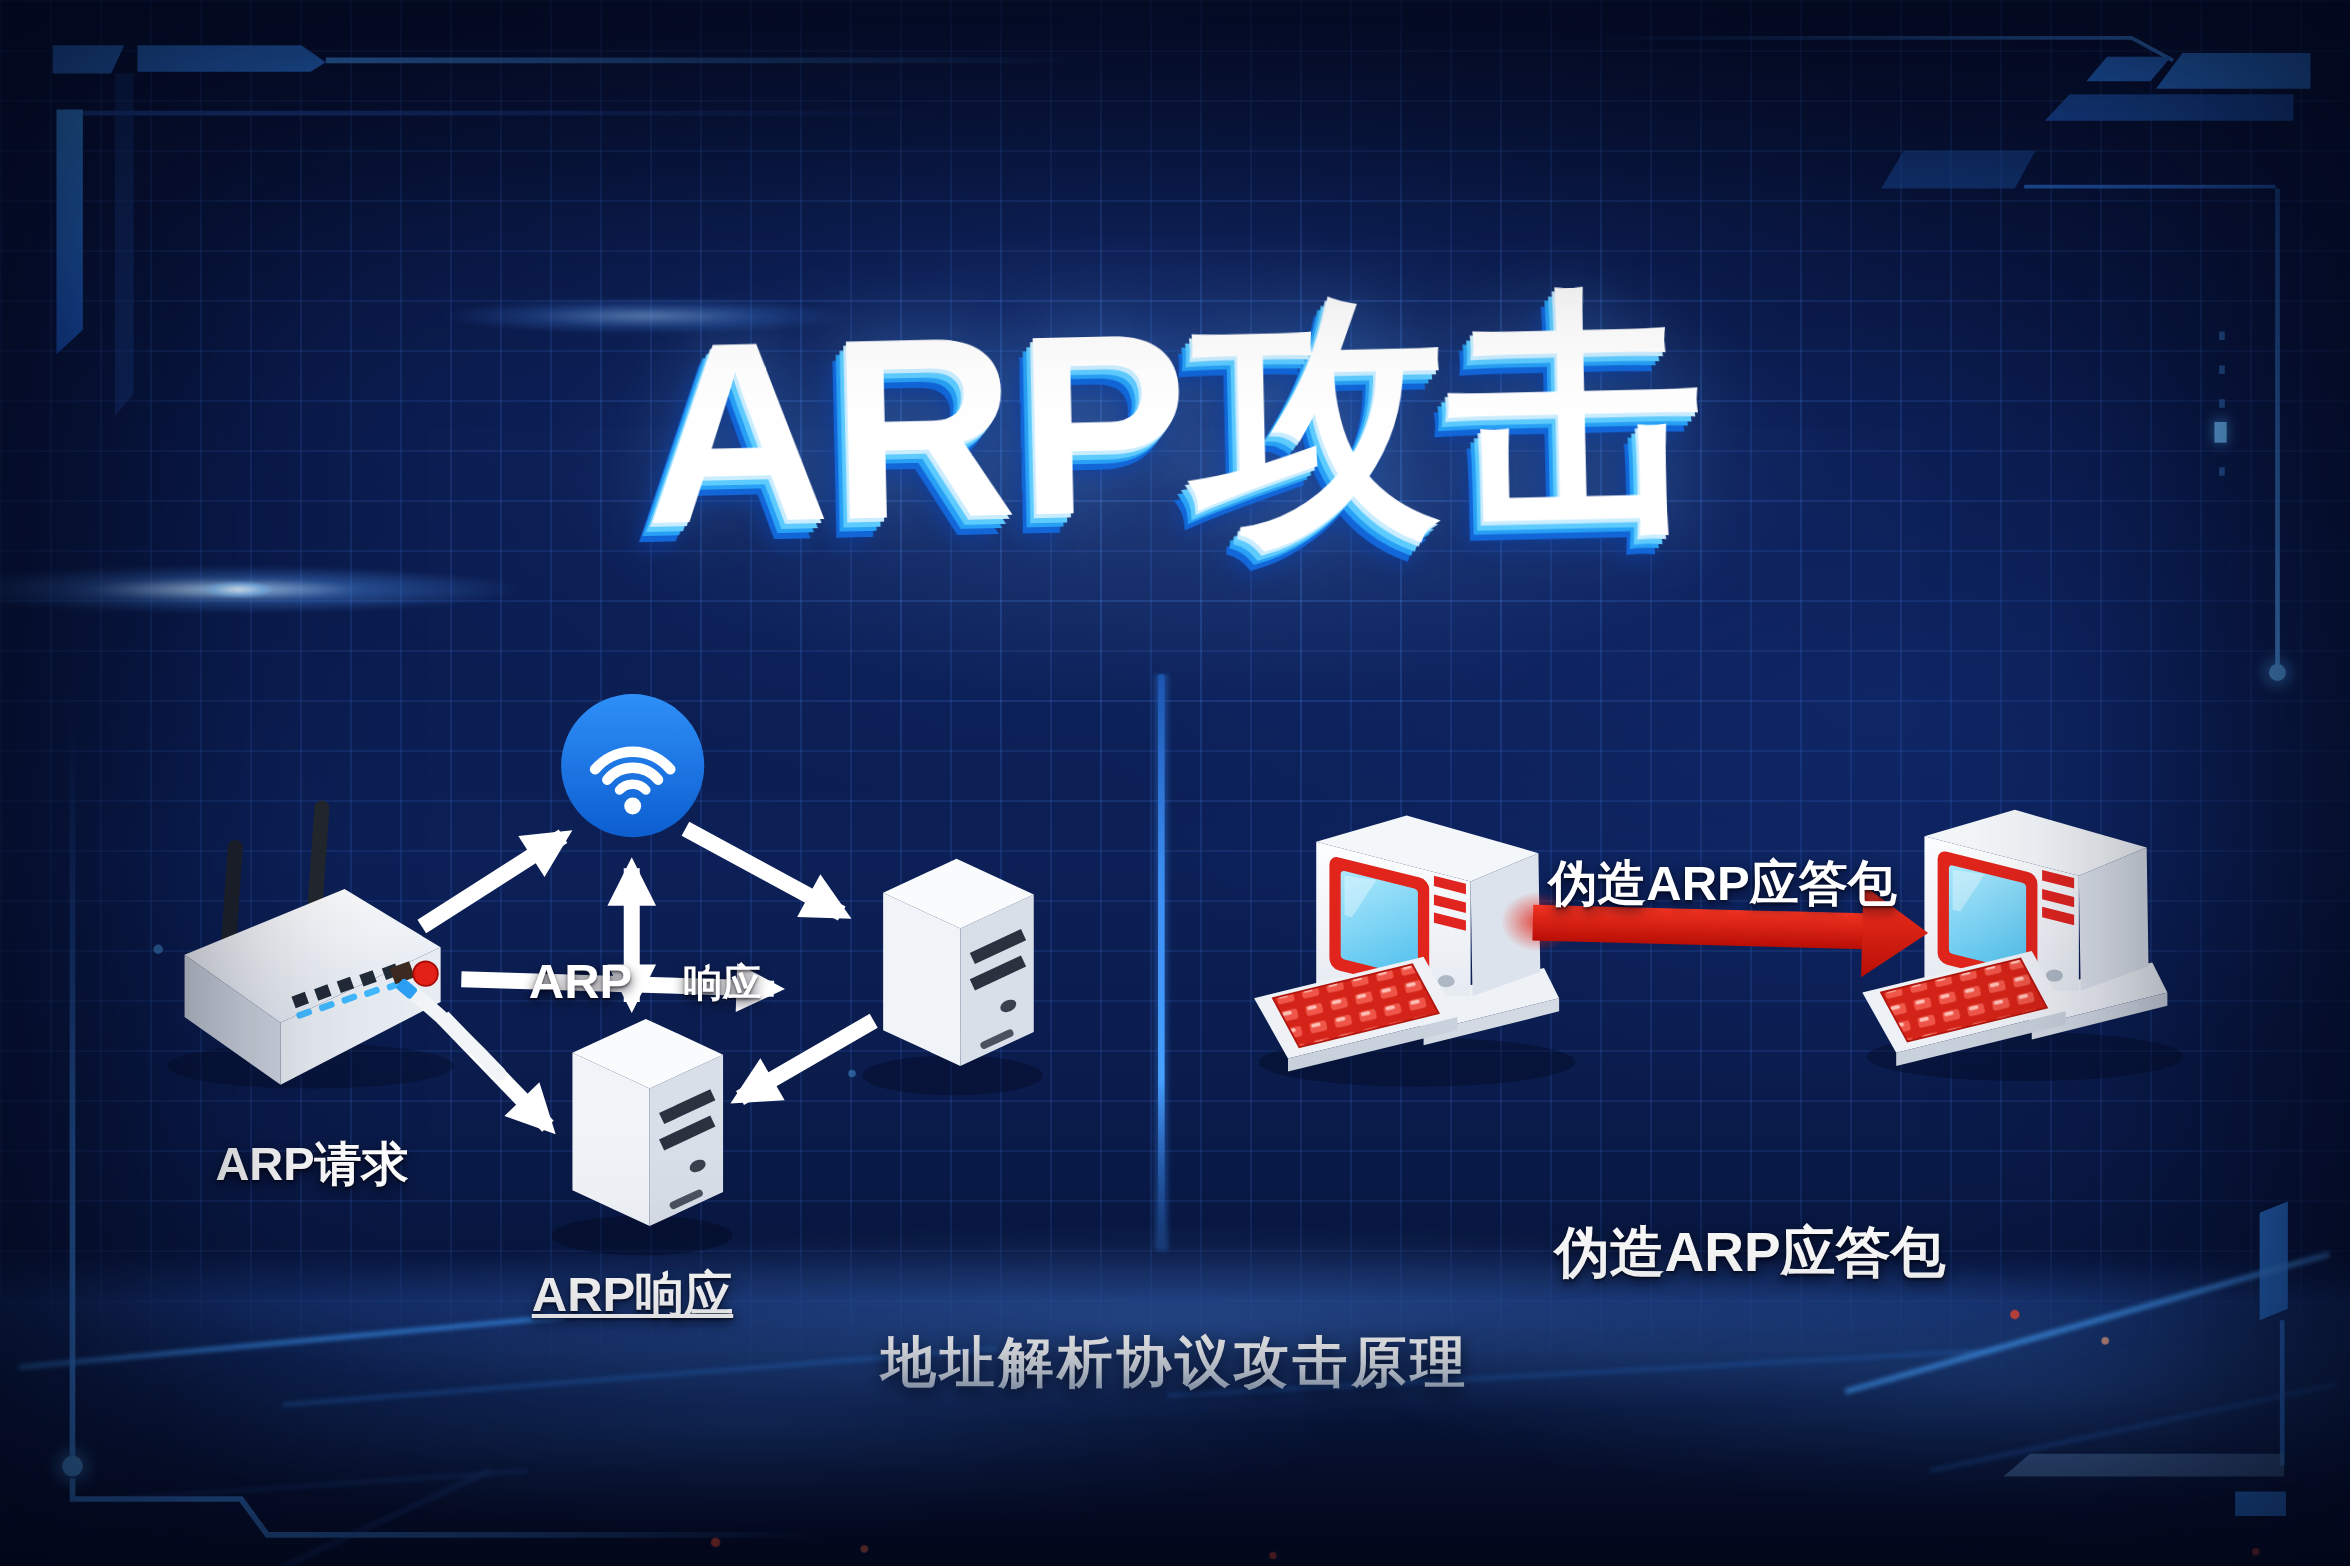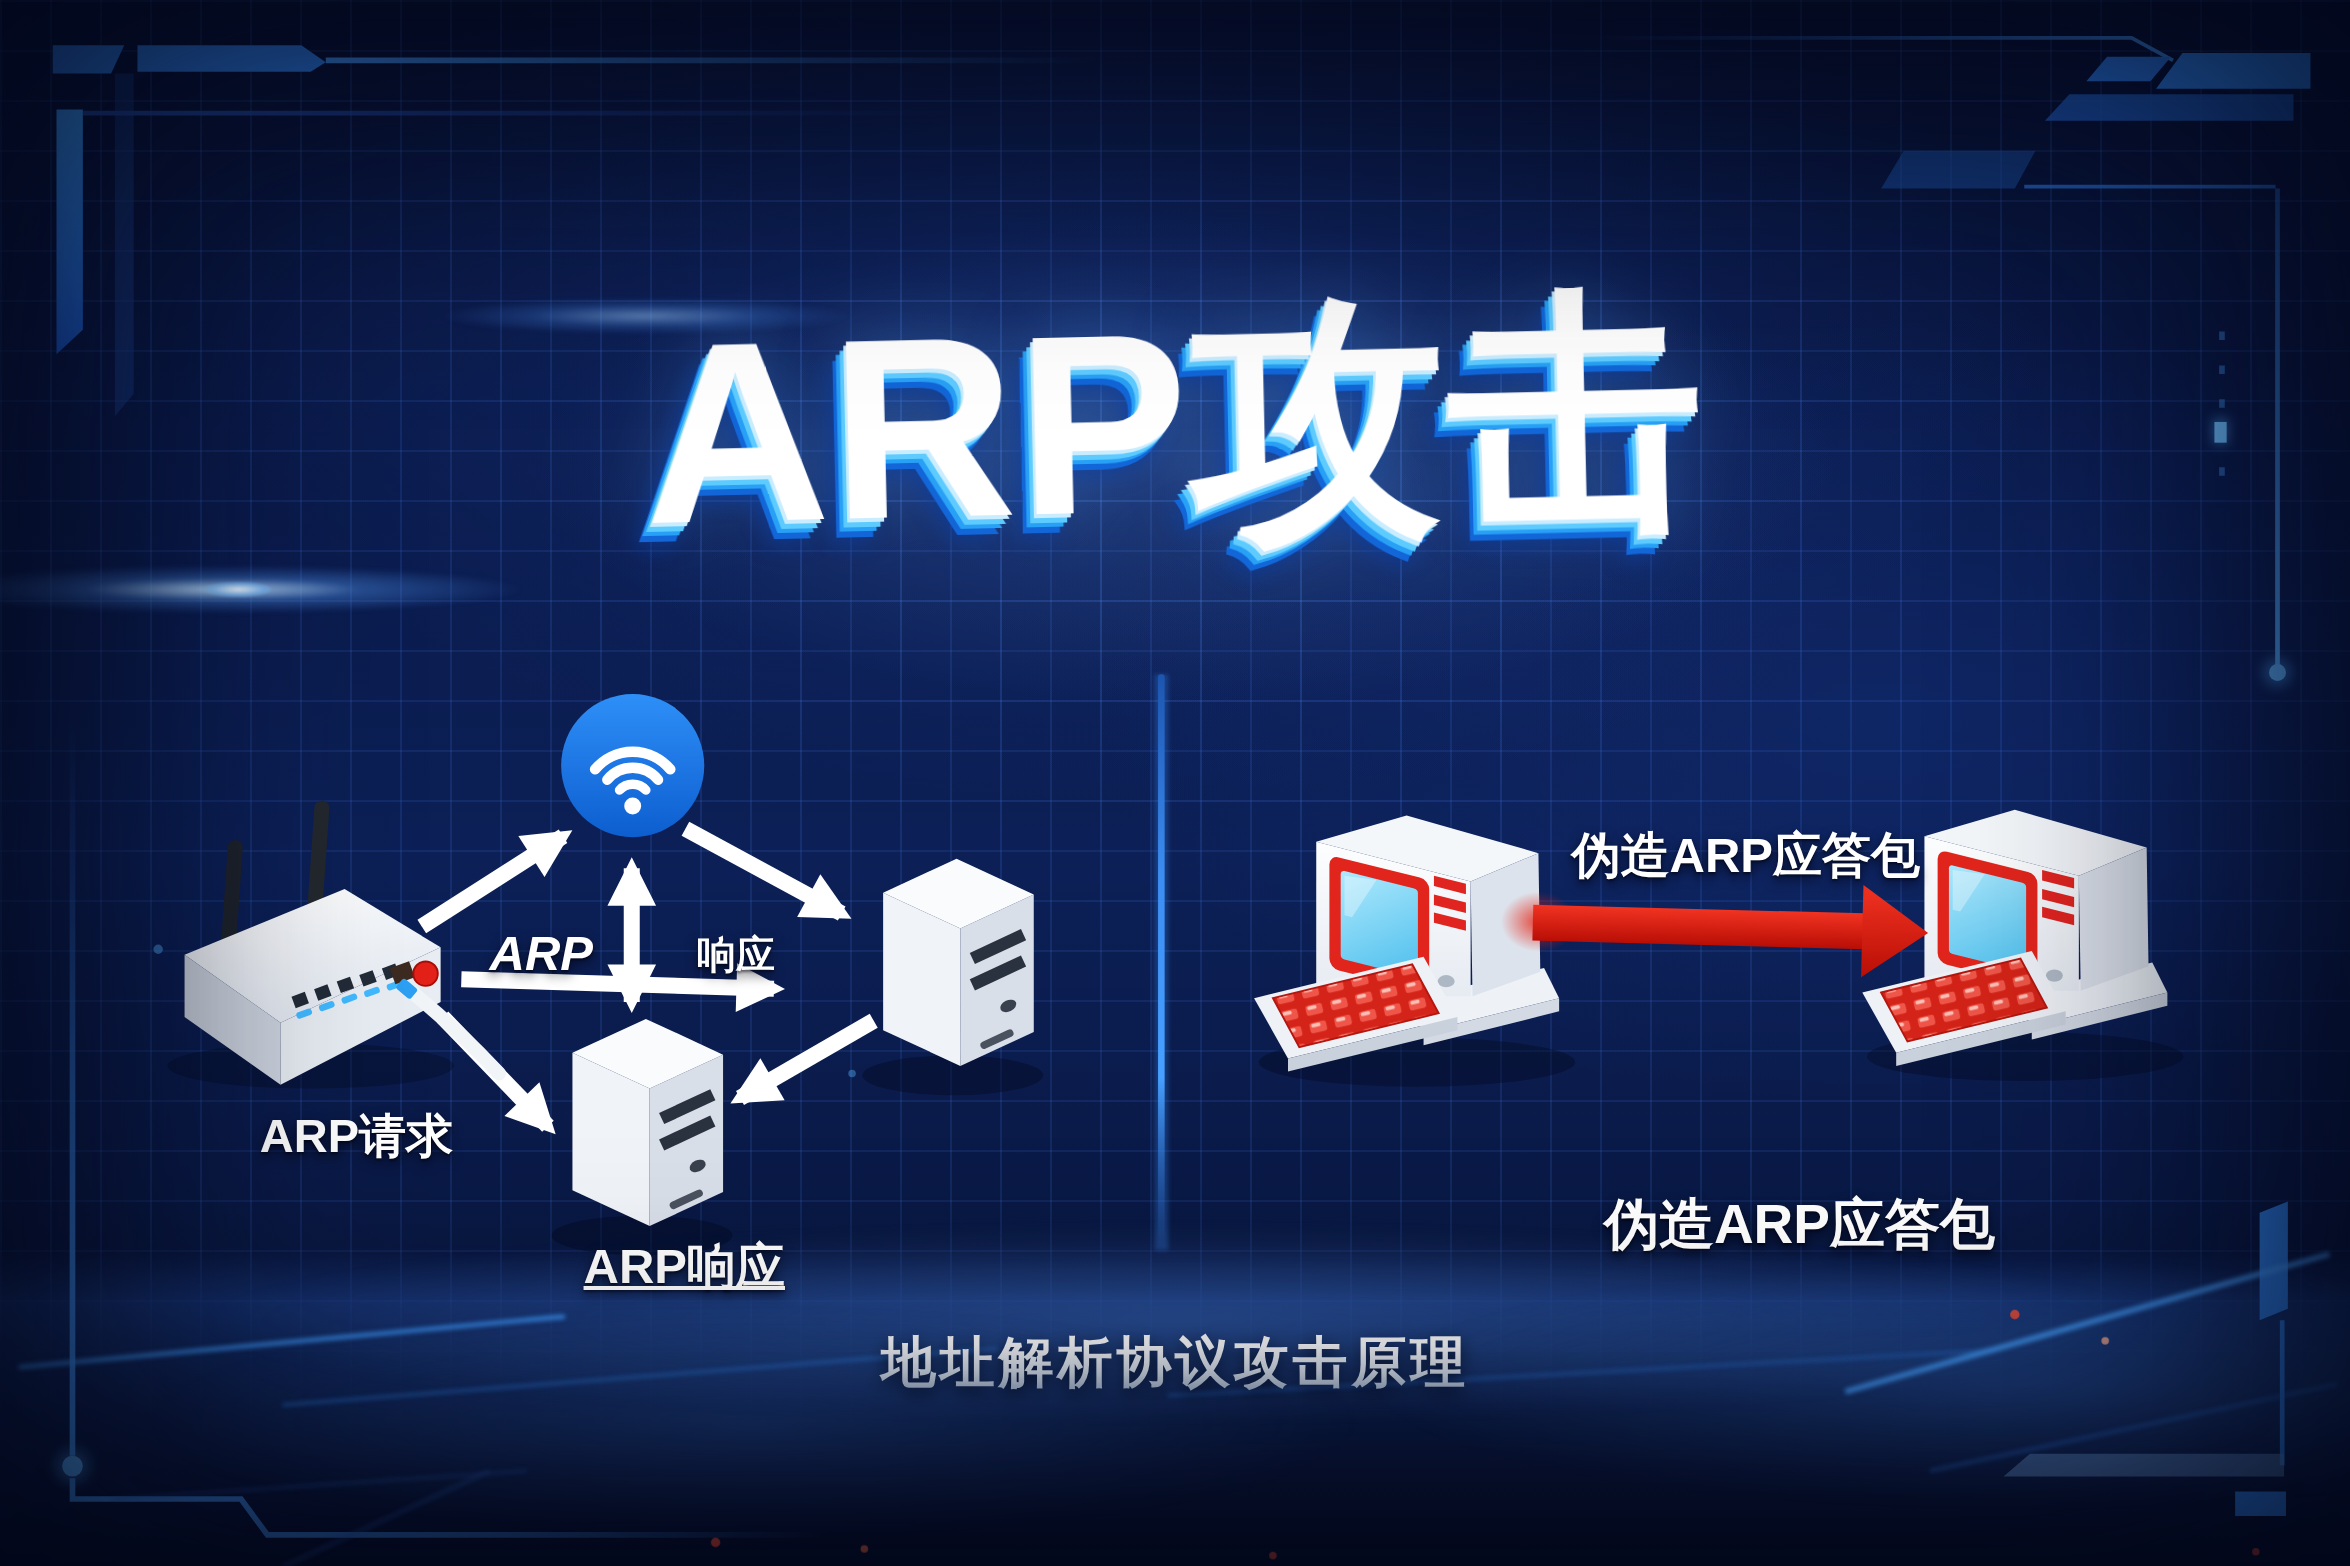--- a/index.html
+++ b/index.html
@@ -34,22 +34,22 @@
   .fog1{left:188px;top:1224px;width:1977px;height:198px;background:radial-gradient(ellipse at center, rgba(80,140,230,.34), transparent 70%);}
   .fog2{left:141px;top:1309px;width:1224px;height:226px;background:radial-gradient(ellipse at center, rgba(55,110,200,.30), transparent 70%);}
   .fog3{left:1365px;top:1262px;width:1318px;height:245px;background:radial-gradient(ellipse at center, rgba(60,120,210,.32), transparent 70%);}
   .flare{position:absolute;filter:blur(1.9px);}
   .flareA{left:-19px;top:565px;width:546px;height:49px;background:radial-gradient(ellipse at 44% 50%, rgba(190,225,255,.95), rgba(80,150,245,.4) 32%, transparent 70%);}
   .flareAcore{position:absolute;left:205px;top:582px;width:66px;height:15px;border-radius:50%;background:radial-gradient(ellipse, #eaf6ff, rgba(120,190,255,.6) 55%, transparent);filter:blur(0.9px);}
   .flareB{left:443px;top:298px;width:405px;height:36px;background:radial-gradient(ellipse at 50% 50%, rgba(150,200,255,.55), rgba(70,140,240,.25) 40%, transparent 72%);}
   .titleGlow{position:absolute;left:527px;top:217px;width:1318px;height:490px;background:radial-gradient(ellipse at center, rgba(120,180,255,.17), transparent 70%);}
   .vignette{box-shadow:inset 0 0 395px 122px rgba(2,6,24,.8);}
 
-  .biglabel{position:absolute;color:#fff;font-weight:bold;text-align:right;
-    text-shadow:0 4.7px 11.3px rgba(0,0,15,.7),0 1.9px 2.8px rgba(0,0,10,.55);}
+  .biglabel{position:absolute;color:#fff;font-weight:bold;text-align:center;
+    text-shadow:0 4.7px 11.3px rgba(0,0,15,.7),0 1.9px 2.8px rgba(0,0,10,.55);margin-top:28px;}
   .page-title{
     position:absolute;left:0;top:282px;width:100%;text-align:center;
     font-size:256px;font-weight:bold;color:#fff;letter-spacing:1.9px;line-height:1.1;
     transform:rotate(-1.3deg);
     text-shadow:
       -2.8px 3.8px 0 #c9ecff,
       -6.6px 8.5px 0 #5ecbff,
       -10.4px 13px 0 #28a0f5,
       -14px 19px 0 #1266d8,
       -18px 24.5px 19px rgba(10,60,160,.6),
@@ -333,21 +333,21 @@
     <g transform="rotate(1.5 1830 985)">
       <ellipse cx="1634" cy="984" rx="40" ry="32" fill="url(#redGlow)"></ellipse>
       <rect x="1628" y="966" width="352" height="38" fill="url(#gradRed)"></rect>
       <path d="M1978,936 L2048,985 L1978,1034 Z" fill="url(#gradRed)"></path>
     </g>
   </svg>
 
   <div class="page-title">ARP攻击</div>
 
   <div class="biglabel" style="left:171px;top:1105px;width:282px;font-size:47px;">ARP请求</div>
-  <div class="biglabel" style="left:488px;top:925px;width:105px;font-size:49px;font-style:italic;">ARP</div>
+  <div class="biglabel" style="left:528px;top:925px;width:105px;font-size:49px;">ARP</div>
   <div class="biglabel" style="left:670px;top:928px;width:105px;font-size:39px;">响应</div>
   <div class="biglabel" style="left:480px;top:1234px;width:305px;font-size:49px;text-decoration:underline;">ARP响应</div>
 
   <div class="biglabel" style="left:1525px;top:823px;width:395px;font-size:49px;">伪造ARP应答包</div>
   <div class="biglabel" style="left:1505px;top:1188px;width:490px;font-size:55px;">伪造ARP应答包</div>
 
   <div class="subtitle">地址解析协议攻击原理</div>
 
   <div class="layer vignette"></div>
 </div>

